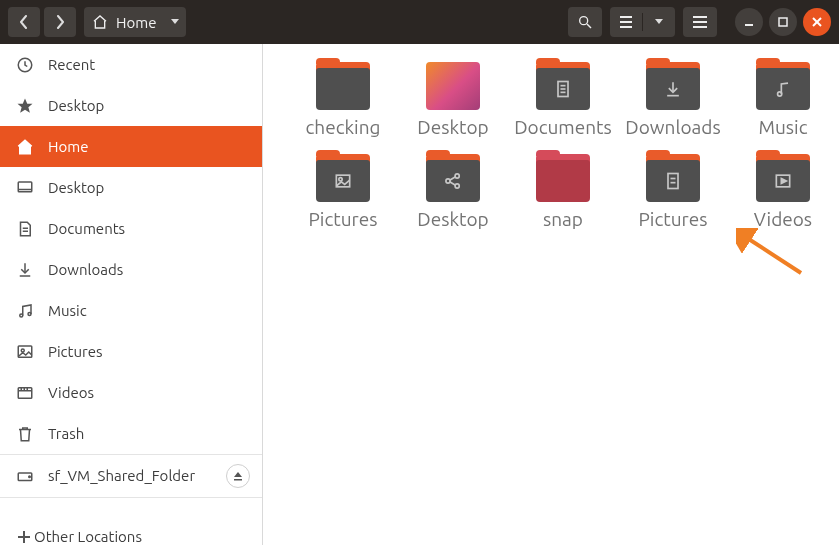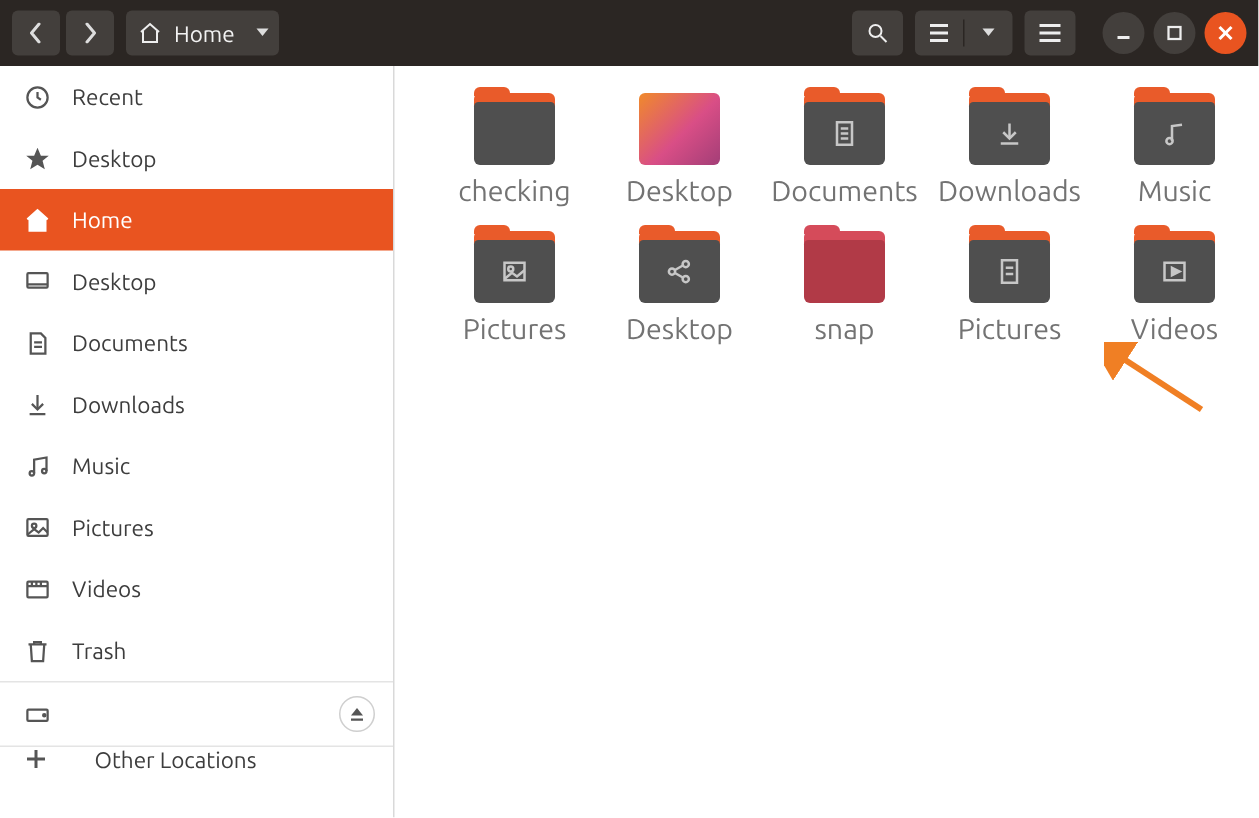--- a/index.html
+++ b/index.html
@@ -27,21 +27,21 @@
   
   .body { display: flex; height: calc(545px - 44px); }
 
   
   .sidebar { width: 263px; background: #fff; border-right: 1px solid #d9d9d9; display: flex; flex-direction: column; font-size: 15px; color: #3d3d3d; }
   .sb-item { height: 41px; display: flex; align-items: center; padding-left: 16px; gap: 14px; cursor: pointer; }
   .sb-item.active { background: #e95420; color: #fff; }
   .sb-item.active svg { stroke: #fff; fill: #fff; }
   .sb-eject { margin-left: auto; margin-right: 12px; width: 24px; height: 24px; border: 1px solid #cfcfcf; border-radius: 50%; display: flex; align-items: center; justify-content: center; }
   .sb-sep { height: 1px; background: #e4e4e4; margin: 0; }
-  .sb-other { height: 48px; display: flex; align-items: flex-start; padding-left: 16px; gap: 31px; cursor: pointer; border-top: 1px solid #e4e4e4; margin-top: auto; }
+  .sb-other { height: 48px; display: flex; align-items: flex-end; padding-left: 16px; gap: 2px; cursor: pointer; border-top: 1px solid #e4e4e4; margin-top: auto; }
 
   
   .content { flex: 1; position: relative; padding: 18px 0 0 26px; }
   .grid { display: grid; grid-template-columns: repeat(5, 108px); column-gap: 2px; row-gap: 16px; }
   .item { width: 108px; display: flex; flex-direction: column; align-items: center; cursor: pointer; }
   .item .lbl { margin-top: 6px; font-size: 19px; color: #737373; text-align: right; word-break: break-all; }
   .folder { width: 54px; height: 48px; position: relative; }
 
   
   .folder .tab { position: absolute; top: 0; left: 0; width: 54px; height: 10px; background: #e95b2a; border-radius: 4px 4px 0 0; }
@@ -253,20 +253,21 @@
 
     <div class="sb-sep"></div>
 
     <div class="sb-item">
       <span>
           <svg width="18" height="18" viewBox="0 0 24 24" fill="none" stroke="#555" stroke-width="2">
             <rect x="3" y="8" width="18" height="10" rx="1"></rect>
             <circle cx="18" cy="13" r="1" fill="#555"></circle>
           </svg>
         </span>
+      <span>sf_VM_Shared_Folder</span>
       <span class="sb-eject">
         <svg width="10" height="10" viewBox="0 0 10 10">
             <path d="M5 1 L9 6 H1 Z" fill="#555"></path>
             <rect x="1" y="8" width="8" height="1.5" fill="#555"></rect>
           </svg>
       </span>
     </div>
 
     <div class="sb-other">
       <span>

